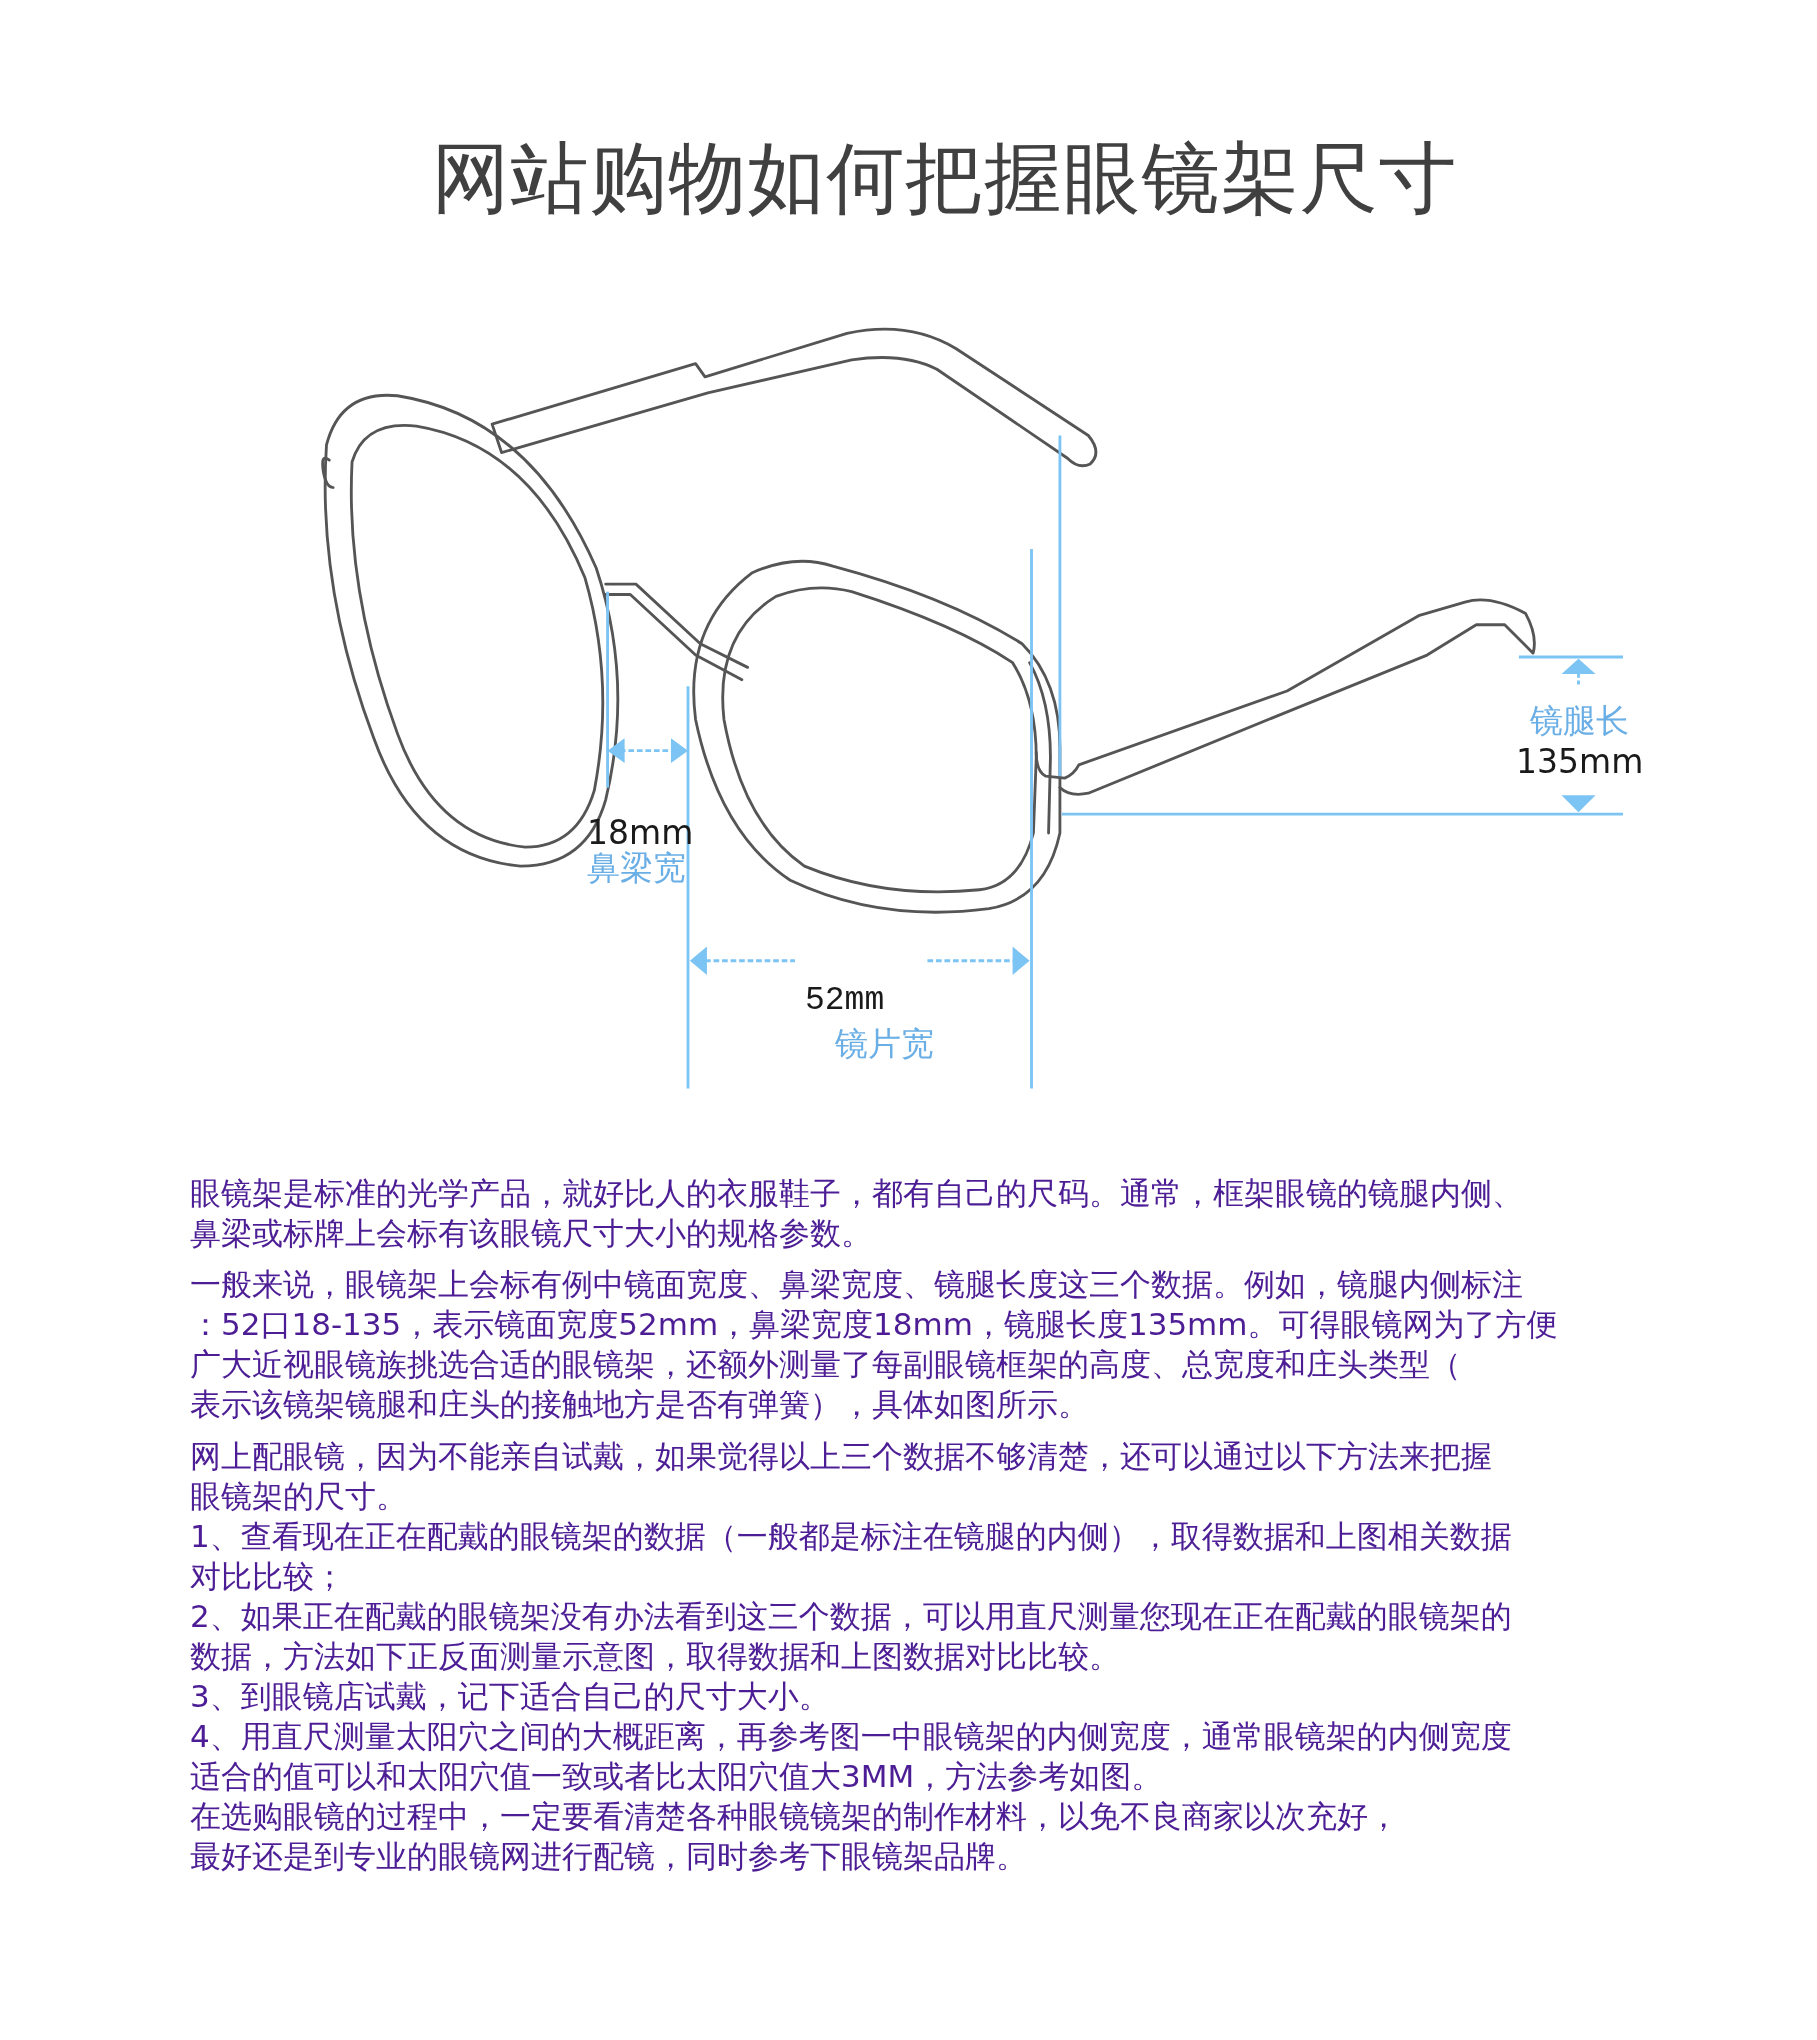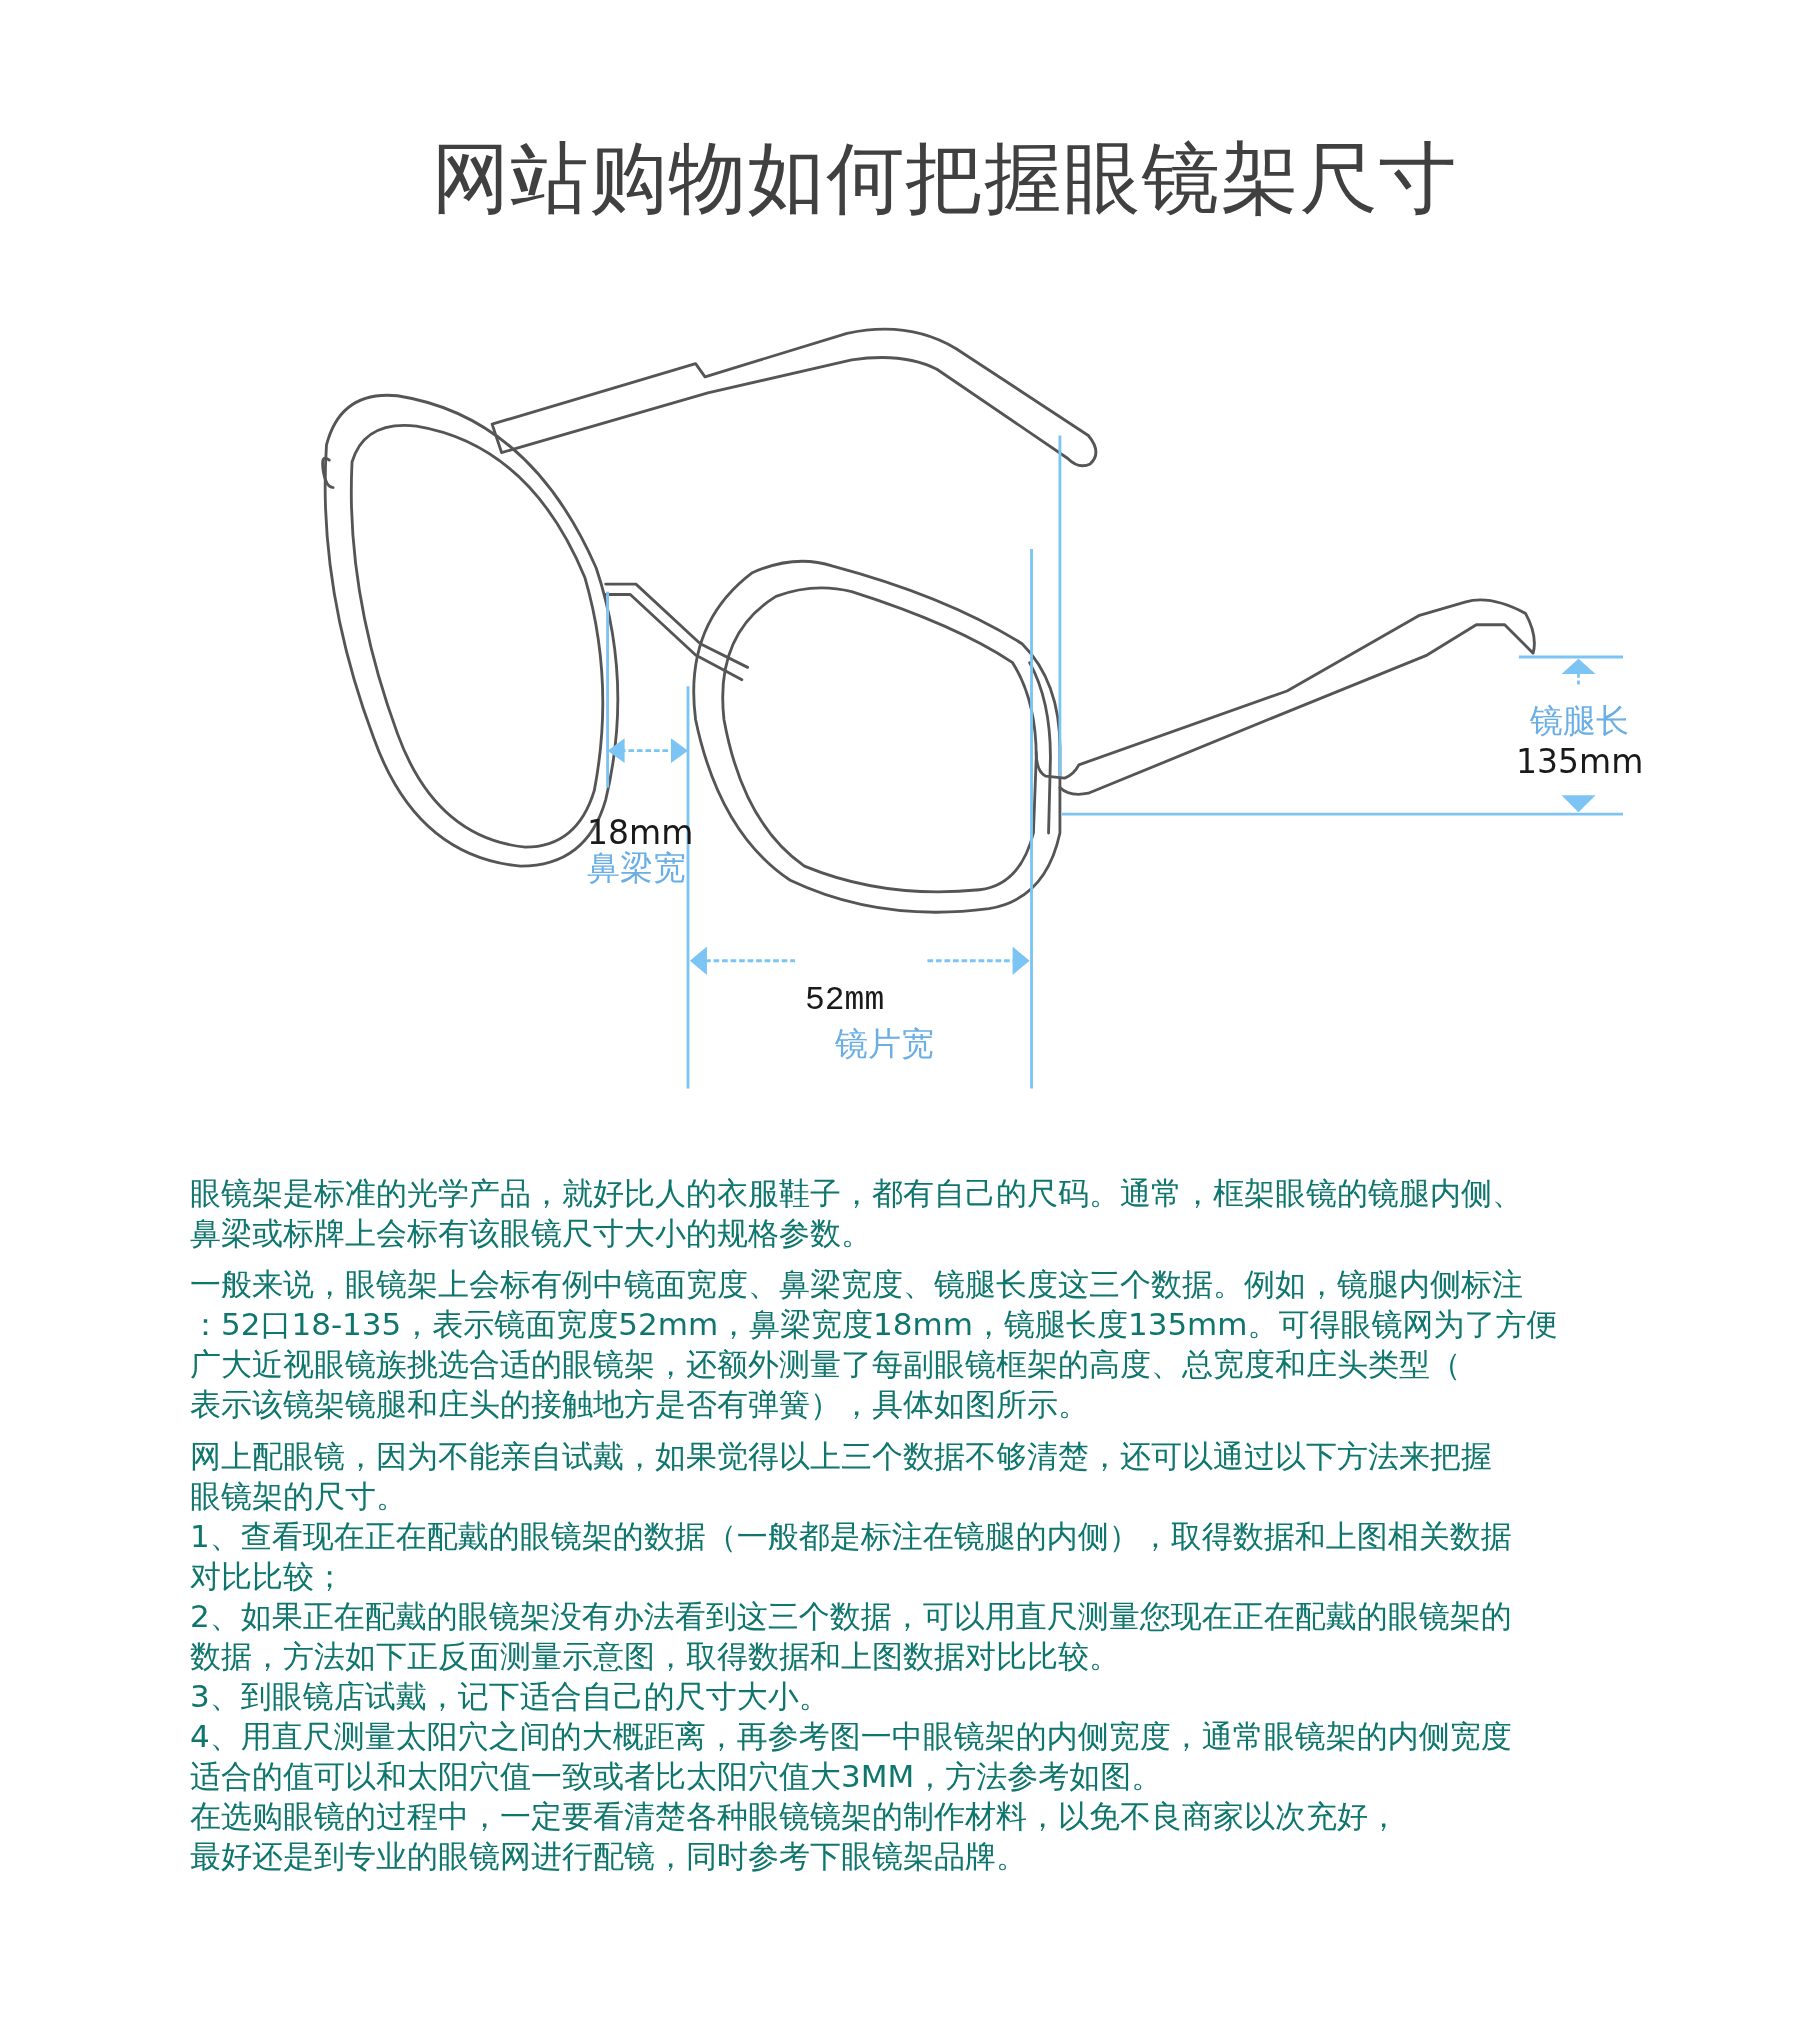--- a/index.html
+++ b/index.html
@@ -5,21 +5,21 @@
   html, body { margin:0; padding:0; background:#ffffff; }
   body { width:1817px; height:2040px; position:relative; overflow:hidden;
          font-family:"DejaVu Sans","Liberation Sans",sans-serif; color:#111; }
   .title { position:absolute; left:0; width:1817px; top:131px; text-align:center;
            font-size:78px; line-height:95px; color:#404040; letter-spacing:0.9px;margin-left:36px; }
   .diagram { position:absolute; left:0; top:0; width:1817px; height:1136px; }
   .lbl { position:absolute; font-size:33px; line-height:38px; white-space:nowrap; }
   .lbl.black { color:#1a1a1a; }
   .lbl.blue { color:#6aaee6; }
   .text { position:absolute; left:190px; top:1173px; width:1552px;
-          font-size:31px; line-height:40px; color:#0f766e; }
+          font-size:31px; line-height:40px; color:#4c1d95; }
   .text p { margin:0 0 11.4px 0; }
   .text .line { display:block; white-space:nowrap; }
 </style>
 </head>
 <body>
 
 <div class="title">网站购物如何把握眼镜架尺寸</div>
 
 <svg class="diagram" viewBox="0 0 1920 1200" width="1817" height="1136">
   <g fill="none" stroke="#555" stroke-width="3" stroke-linecap="round" stroke-linejoin="round">

